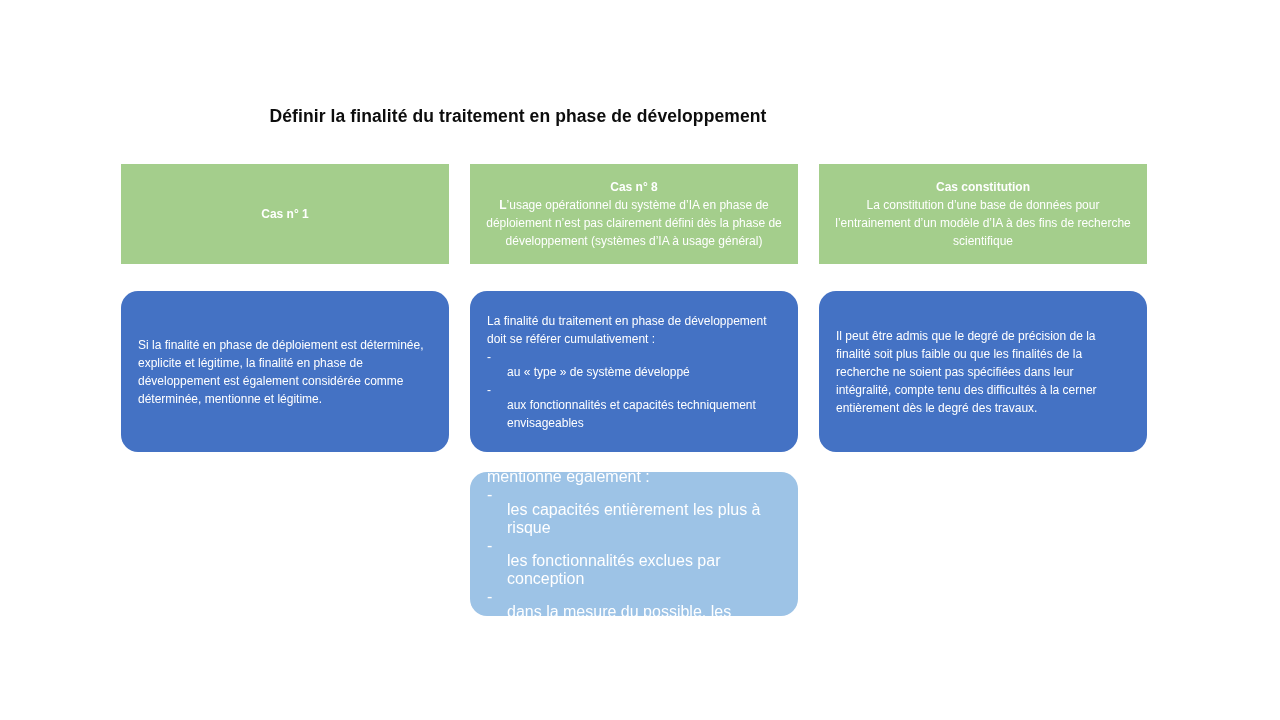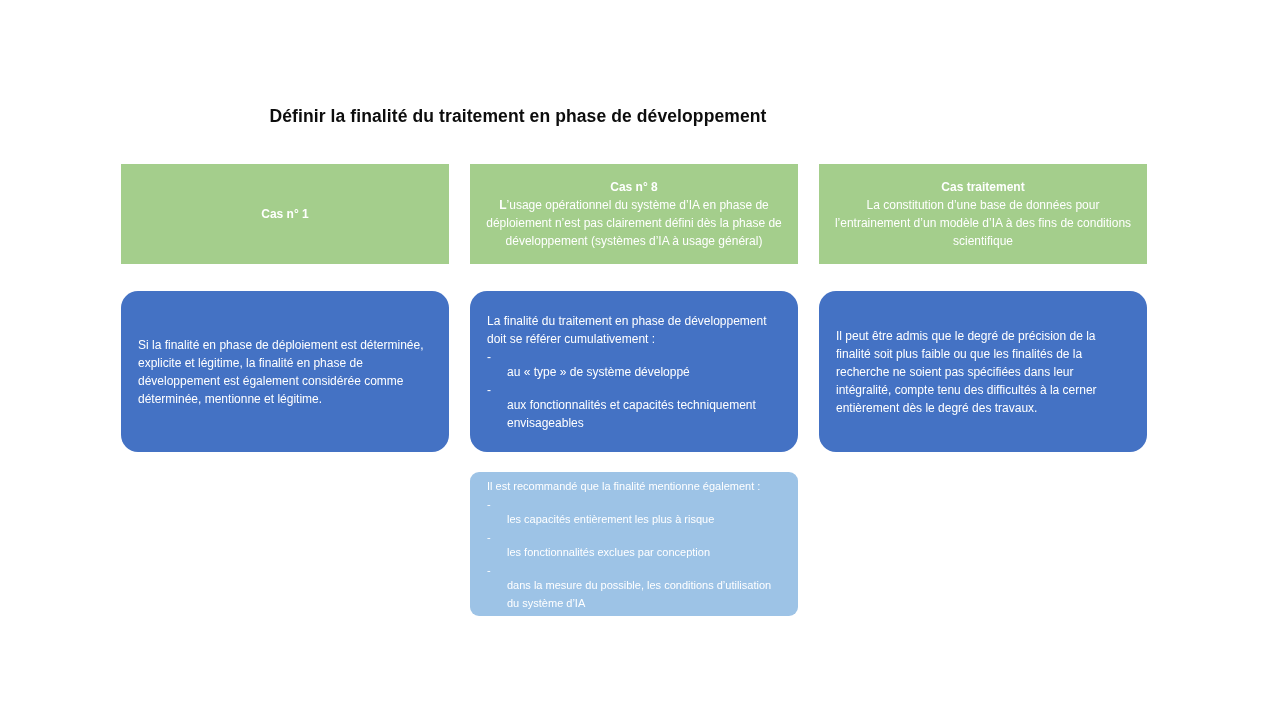--- a/index.html
+++ b/index.html
@@ -57,23 +57,23 @@
     line-height: 18px;
     display: flex;
     flex-direction: column;
     justify-content: center;
     box-sizing: border-box;
     padding: 12px 17px;
     text-align: left;
   }
   .reco-box {
     background: #9dc3e6;
-    border-radius: 9px;
+    border-radius: 17px;
     color: #ffffff;
-    font-size: 11px;
+    font-size: 16px;
     line-height: 18px;
     display: flex;
     flex-direction: column;
     justify-content: center;
     box-sizing: border-box;
     padding: 12px 17px;
     text-align: left;
   }
   .bullet-row { display: flex; }
   .bullet-marker { flex: 0 0 20px; width: 20px; }
@@ -96,22 +96,22 @@
   <div class="case-box c1 r1">
     <div class="case-title">Cas n° 1</div>
   </div>
 
   <div class="case-box c2 r1">
     <div class="case-title">Cas n° 8</div>
     <div class="case-body"><span class="bold">L</span><span>’usage opérationnel du système d’IA en phase de déploiement n’est pas clairement défini dès la phase de développement (systèmes d’IA à usage général)</span></div>
   </div>
 
   <div class="case-box c3 r1">
-    <div class="case-title">Cas traitement</div>
-    <div class="case-body">La constitution d’une base de données pour l’entrainement d’un modèle d’IA à des fins de conditions scientifique</div>
+    <div class="case-title">Cas constitution</div>
+    <div class="case-body">La constitution d’une base de données pour l’entrainement d’un modèle d’IA à des fins de recherche scientifique</div>
   </div>
 
   <div class="detail-box c1 r3">
     <div>Si la finalité en phase de déploiement est déterminée, explicite et légitime, la finalité en phase de développement est également considérée comme déterminée, mentionne et légitime.</div>
   </div>
 
   <div class="detail-box c2 r3">
     <div>La finalité du traitement en phase de développement doit se référer cumulativement :</div>
     <div class="bullet-row">
       <span class="bullet-marker">-</span>

